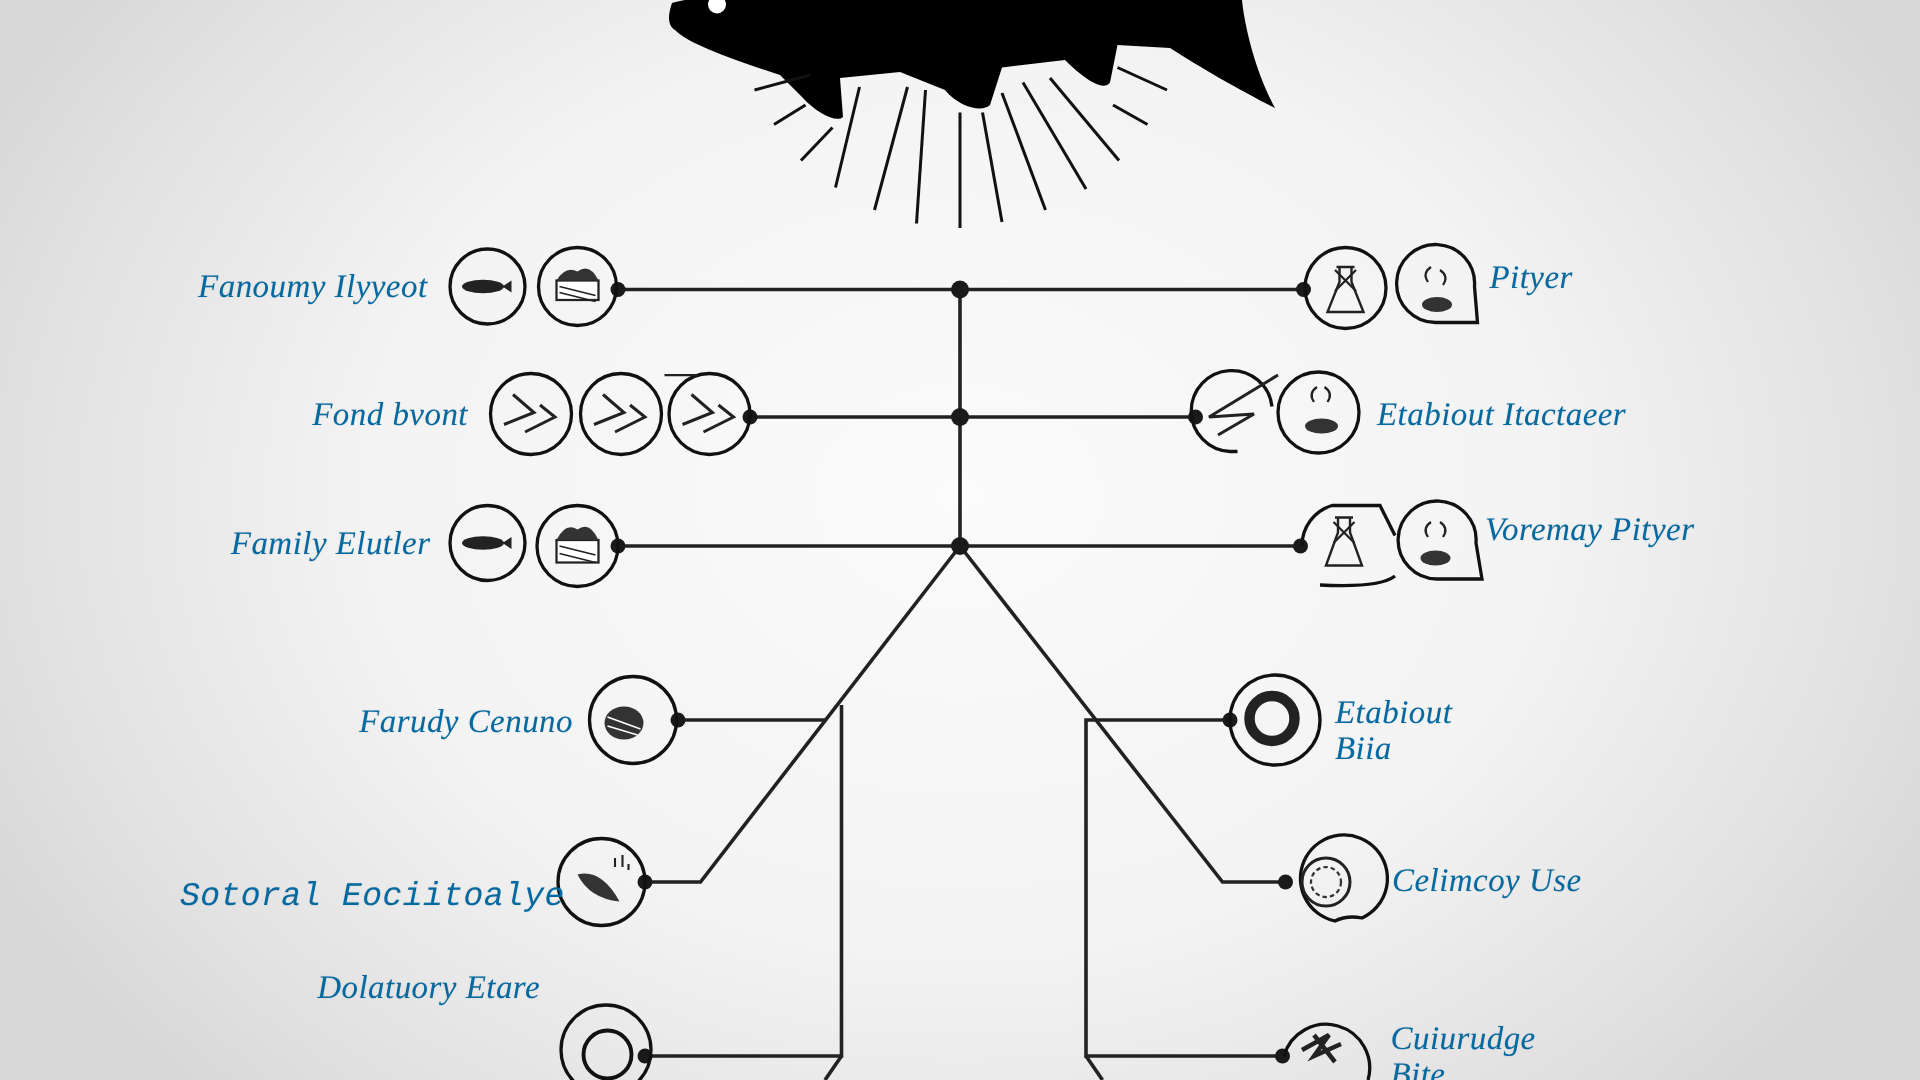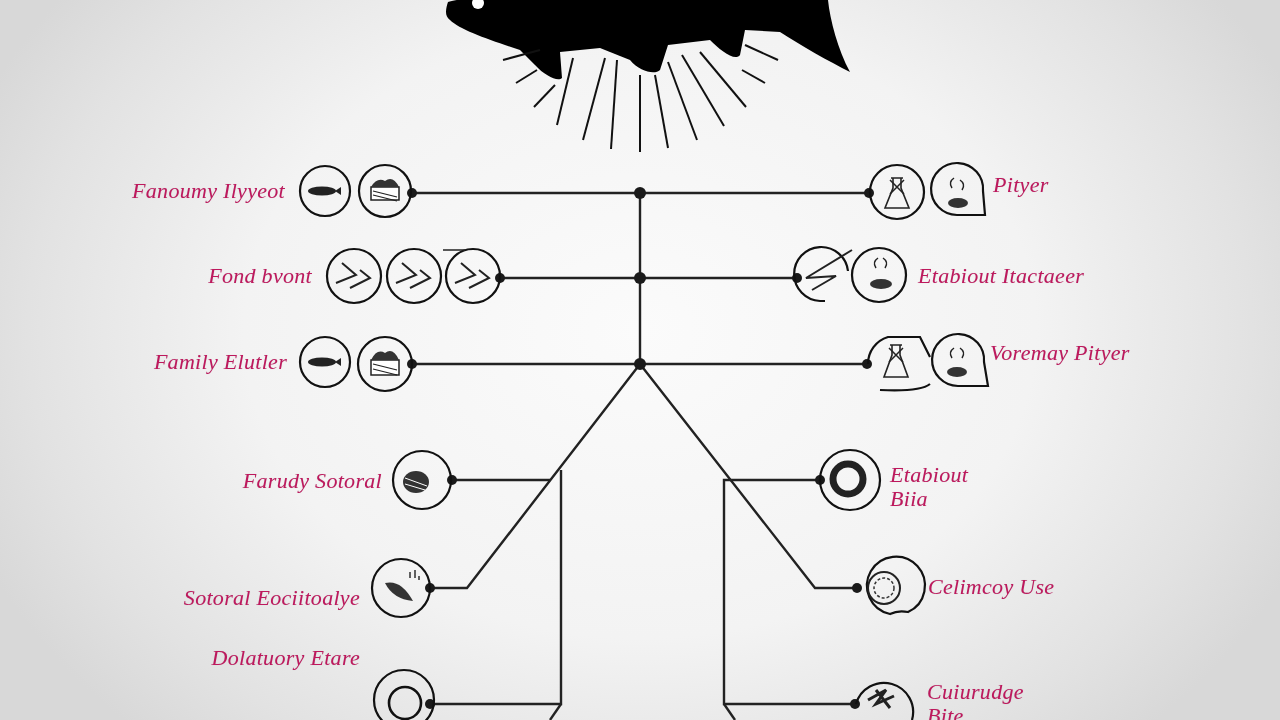--- a/index.html
+++ b/index.html
@@ -4,21 +4,21 @@
 <style>
   html, body { margin:0; padding:0; }
   body {
     width:1280px; height:720px; overflow:hidden; position:relative;
     background: radial-gradient(ellipse 720px 560px at 640px 330px, #fbfbfb 0%, #f3f3f3 55%, #e2e2e2 85%, #d8d8d8 100%);
     font-family: "DejaVu Serif", "Liberation Serif", serif;
   }
   #diagram { position:absolute; left:0; top:0; }
   .label {
     position:absolute; font-family:"Liberation Serif","DejaVu Serif",serif;
-    font-style:italic; font-size:22px; color:#be185d; letter-spacing:0.3px; white-space:nowrap;
+    font-style:italic; font-size:22px; color:#0369a1; letter-spacing:0.3px; white-space:nowrap;
     text-shadow: 0 0 1px rgba(0,0,0,0.15);
   }
   .label.left { text-align:right; }
   .label.two { line-height:24px; white-space:normal; }
 </style>
 </head>
 <body>
 
 <svg id="diagram" width="1280" height="720" viewBox="0 0 1280 720" xmlns="http://www.w3.org/2000/svg">
 
@@ -175,22 +175,22 @@
     <g>
       <path d="M912,720 a28,28 0 1,0 -56,-16"></path>
       <path d="M868,700 l18,-10 l-10,14 l18,-8 M876,690 l14,18" stroke="#222" stroke-width="3"></path>
     </g>
   </g>
 </svg>
 
 <div class="label left" style="left:80px; top:178px; width:205px;">Fanoumy Ilyyeot</div>
 <div class="label left" style="left:100px; top:263px; width:212px;">Fond bvont</div>
 <div class="label left" style="left:80px; top:349px; width:207px;">Family Elutler</div>
-<div class="label left" style="left:150px; top:468px; width:232px;">Farudy Sotoral</div>
-<div class="label left" style="left:120px; top:585px; width:240px;">Sotoral Eociitoalye</div>
+<div class="label left" style="left:150px; top:468px; width:232px;">Farudy Cenuno</div>
+<div class="label left" style="left:120px; top:585px; width:240px;font-family:Liberation Mono, monospace;">Sotoral Eociitoalye</div>
 <div class="label left" style="left:130px; top:645px; width:230px;">Dolatuory Etare</div>
 
 <div class="label" style="left:993px; top:172px;">Pityer</div>
 <div class="label" style="left:918px; top:263px;">Etabiout Itactaeer</div>
 <div class="label" style="left:990px; top:340px;text-align:center;">Voremay Pityer</div>
 <div class="label two" style="left:890px; top:463px; width:90px;">Etabiout Biia</div>
 <div class="label" style="left:928px; top:574px;">Celimcoy Use</div>
 <div class="label two" style="left:927px; top:680px; width:120px;">Cuiurudge Bite</div>
 
 </body></html>

